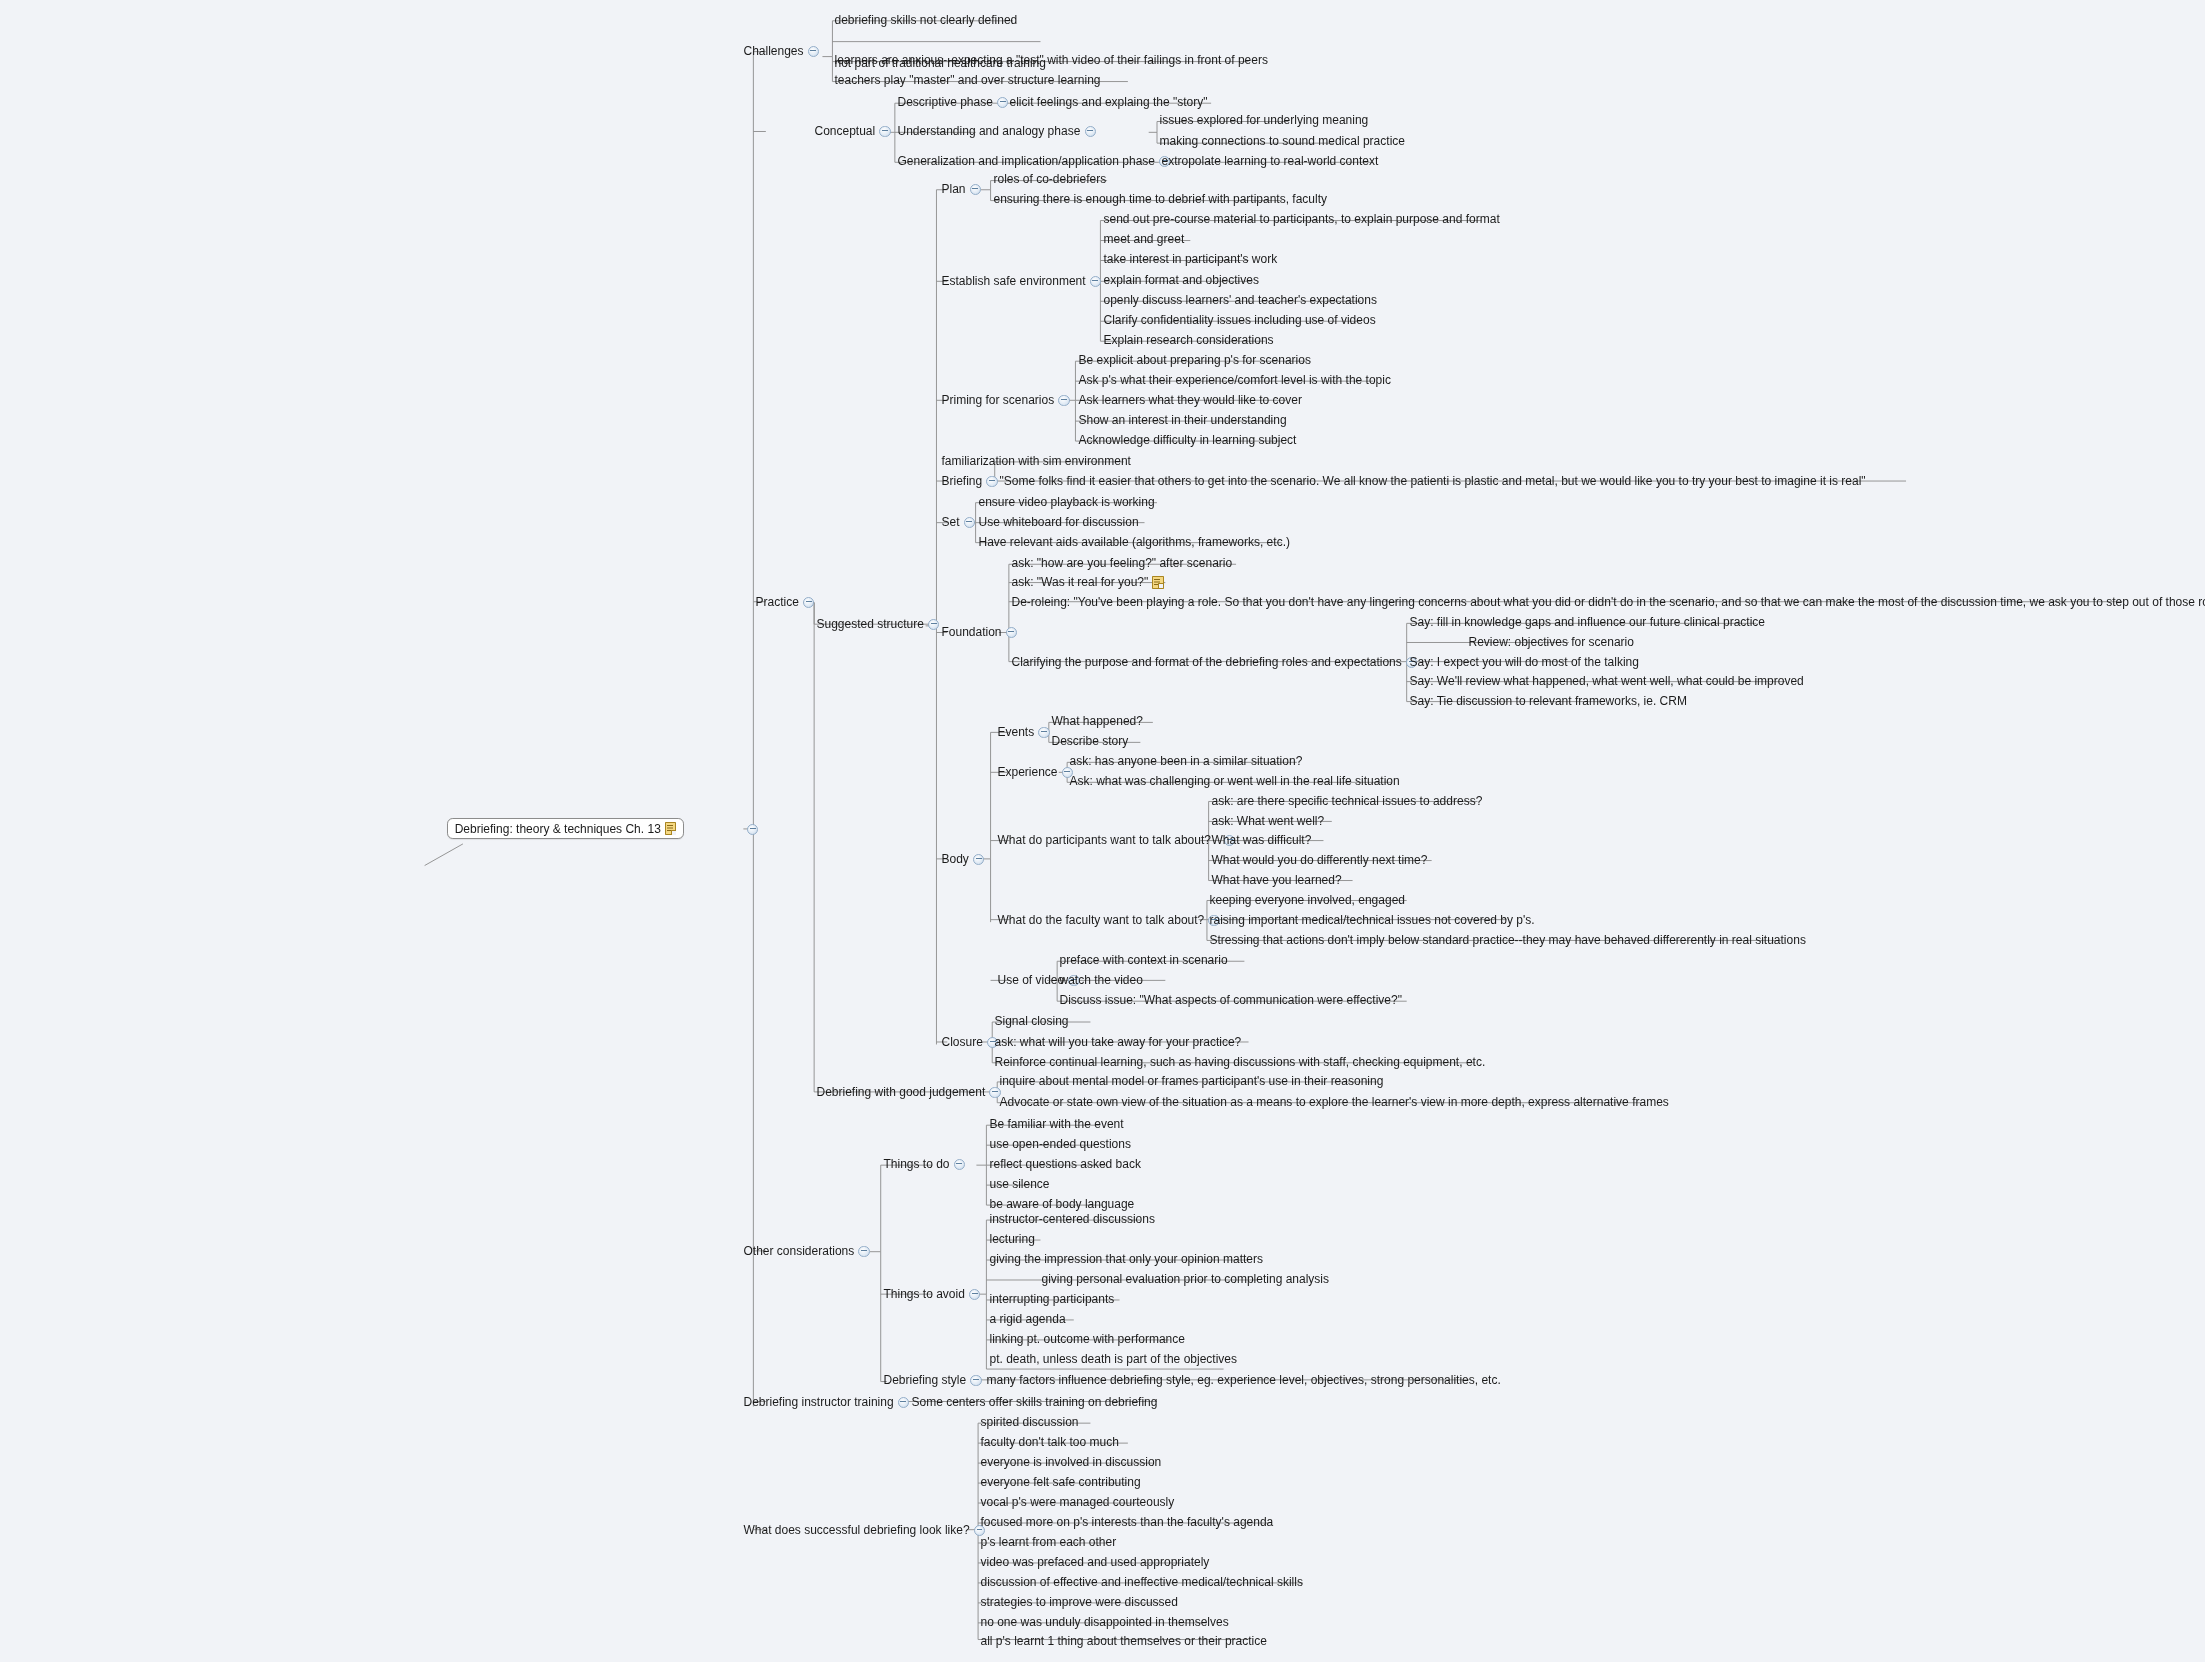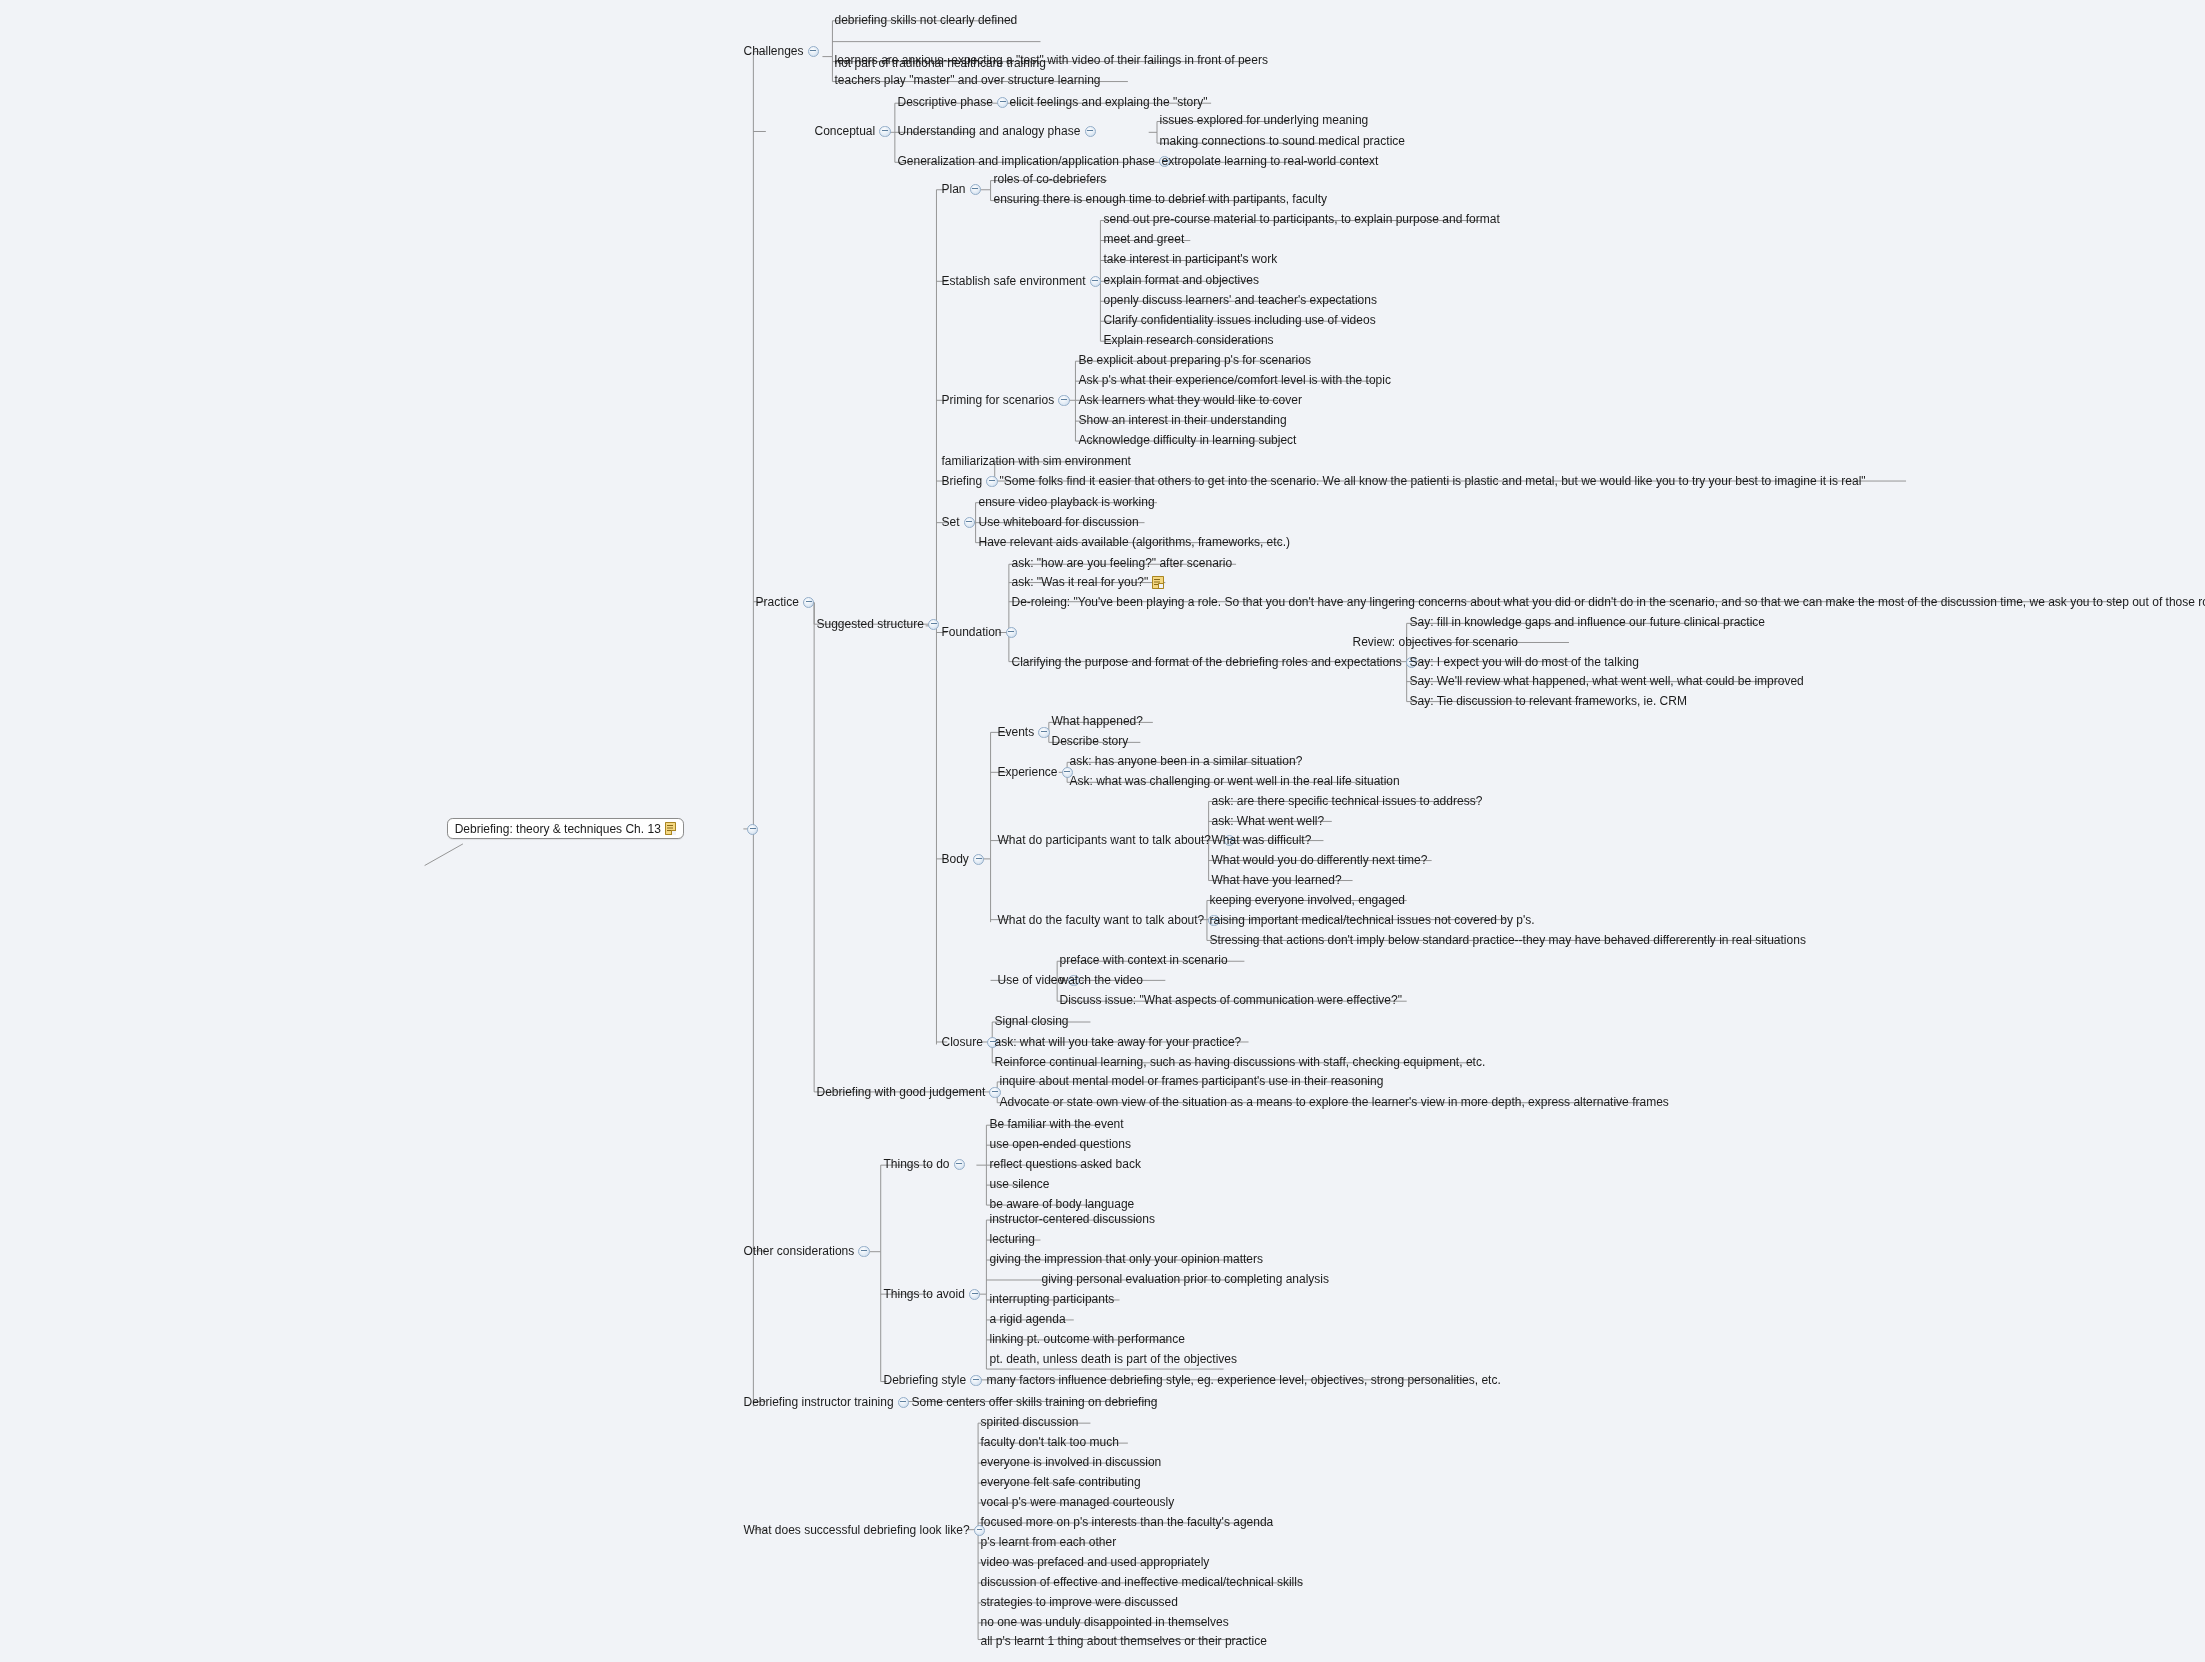--- a/index.html
+++ b/index.html
@@ -487,21 +487,21 @@
     <span class="txt">De-roleing: "You've been playing a role. So that you don't have any lingering concerns about what you did or didn't do in the scenario, and so that we can make the most of the discussion time, we ask you to step out of those roles."</span>
 
   </div>
   <div class="node" style="left:1009px;top:654px;">
     <span class="txt">Clarifying the purpose and format of the debriefing roles and expectations</span>
     <span class="toggle"></span>
   </div>
   <div class="node" style="left:1407px;top:614px;">
       <span class="txt">Say: fill in knowledge gaps and influence our future clinical practice</span>
     </div>
-  <div class="node" style="left:1350px;top:634px;">
+  <div class="node" style="left:1466px;top:634px;">
       <span class="txt">Review: objectives for scenario</span>
     </div>
   <div class="node" style="left:1407px;top:654px;">
       <span class="txt">Say: I expect you will do most of the talking</span>
     </div>
   <div class="node" style="left:1407px;top:673px;">
       <span class="txt">Say: We'll review what happened, what went well, what could be improved</span>
     </div>
   <div class="node" style="left:1407px;top:693px;">
       <span class="txt">Say: Tie discussion to relevant frameworks, ie. CRM</span>

